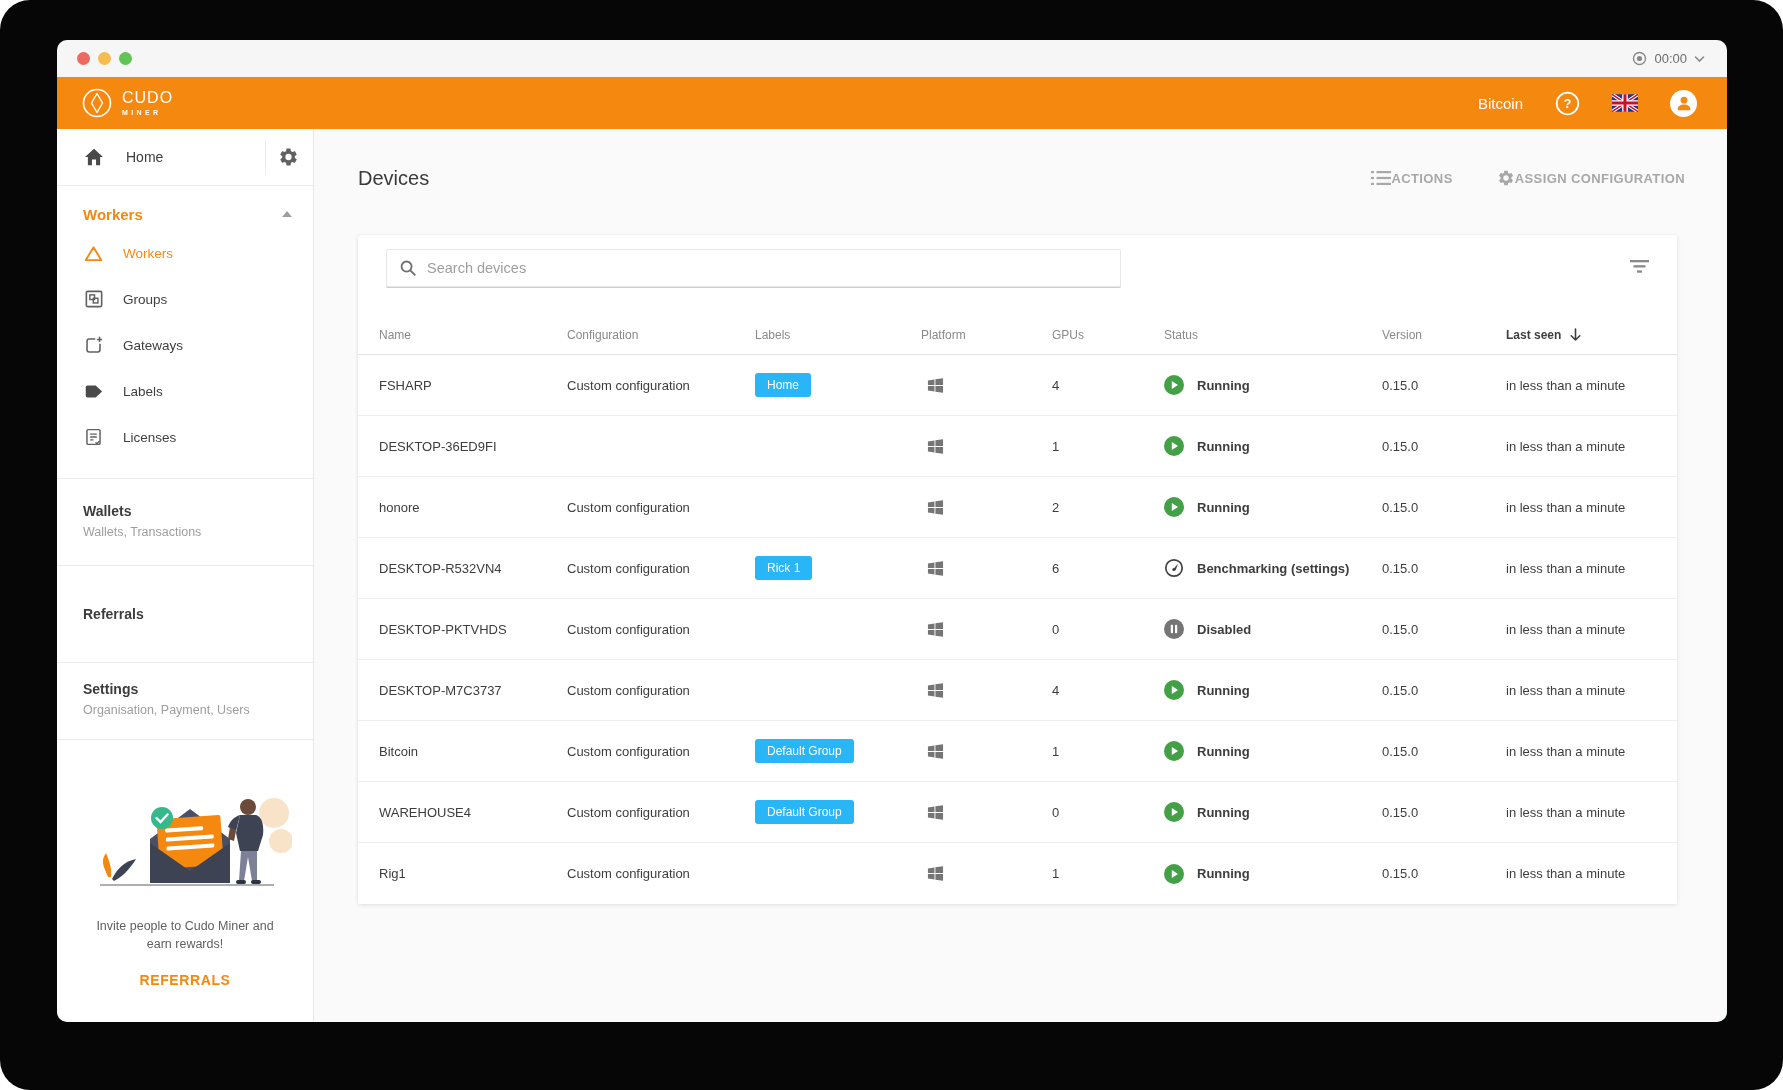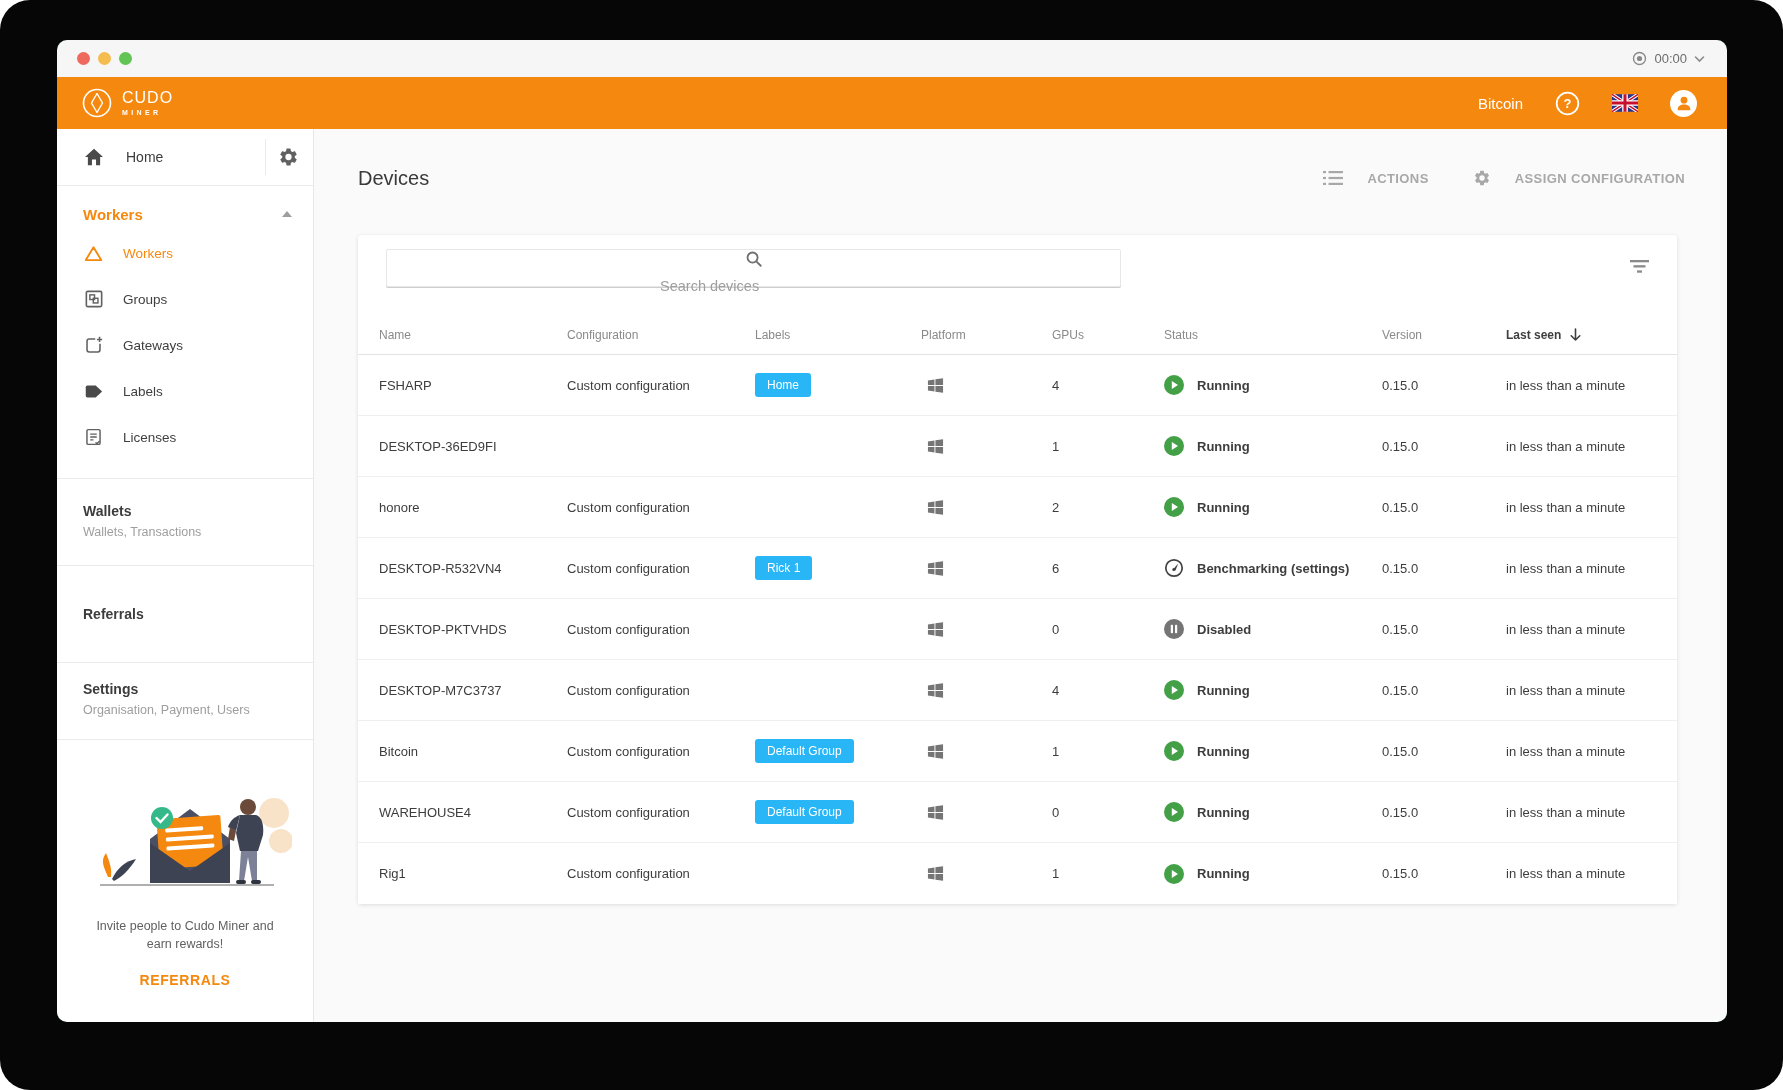--- a/index.html
+++ b/index.html
@@ -54,25 +54,25 @@
 
   .promo { margin-top:auto; flex:none; text-align:center; padding-bottom:34px; }
   .promo-text { font-size:12.5px; color:#616161; line-height:1.5; margin-top:20px; padding:0 30px; }
   .promo-link { margin-top:18px; color:#f5880e; font-weight:700; font-size:14px; letter-spacing:.6px; cursor:pointer; }
 
   
   .main { flex:1; background:#fafafa; padding:0 42px 0 44px; min-width:0; }
   .main-header { margin-top:34px; height:30px; display:flex; align-items:center; }
   .page-title { font-size:20px; font-weight:500; color:#3a3a3a; }
   .mh-spacer { flex:1; }
-  .hdr-btn { display:flex; align-items:center; gap:24px; background:none; border:none; color:#a8a8a8; font-family:inherit; font-size:13px; font-weight:700; letter-spacing:.4px; cursor:pointer; margin-left:44px; }
+  .hdr-btn { display:flex; align-items:center; gap:0; background:none; border:none; color:#a8a8a8; font-family:inherit; font-size:13px; font-weight:700; letter-spacing:.4px; cursor:pointer; margin-left:44px; }
 
   .card { margin-top:42px; background:#fff; border-radius:4px; box-shadow:0 1px 4px rgba(0,0,0,.12); width:1319px; }
   .search-zone { padding:14px 28px 0 28px; height:80px; display:flex; align-items:flex-start; }
-  .search-box { width:735px; height:38px; background:#fff; border:1px solid #e7e7e7; box-shadow:0 1px 0 #cecece; border-radius:2px; display:flex; align-items:center; padding:0 12px; gap:10px;flex-direction:column; }
+  .search-box { width:735px; height:38px; background:#fff; border:1px solid #e7e7e7; box-shadow:0 1px 0 #cecece; border-radius:2px; display:flex; align-items:center; padding:0 12px; gap:10px; }
   .search-box input { border:none; outline:none; flex:1; font-family:inherit; font-size:14.5px; color:#3c3c3c; background:transparent; }
   .search-box input::placeholder { color:#9e9e9e; }
   .sz-spacer { flex:1; }
   .filter-btn { margin-top:11px; cursor:pointer; display:flex; }
 
   .grid-row { display:grid; grid-template-columns:188px 188px 166px 131px 112px 218px 124px 1fr; padding-left:21px; padding-right:37px; align-items:center; }
   .thead { height:40px; border-bottom:1px solid #e3e3e3; font-size:12px; color:#8a8a8a; }
   .thead .th { cursor:pointer; }
   .th-sort { color:#3f3f3f; font-weight:700; display:flex; align-items:center; gap:8px; }
   .trow { height:61px; border-bottom:1px solid #efefef; font-size:13px; color:#3d3d3d; cursor:pointer; background:#fff; }

